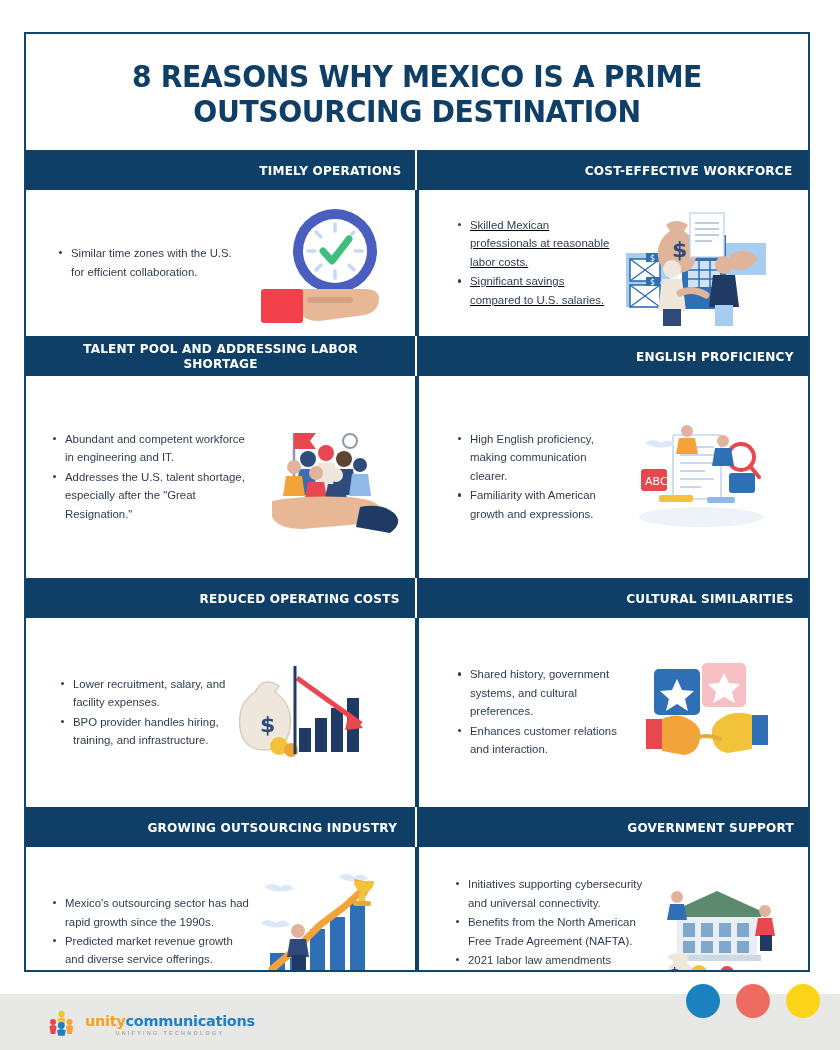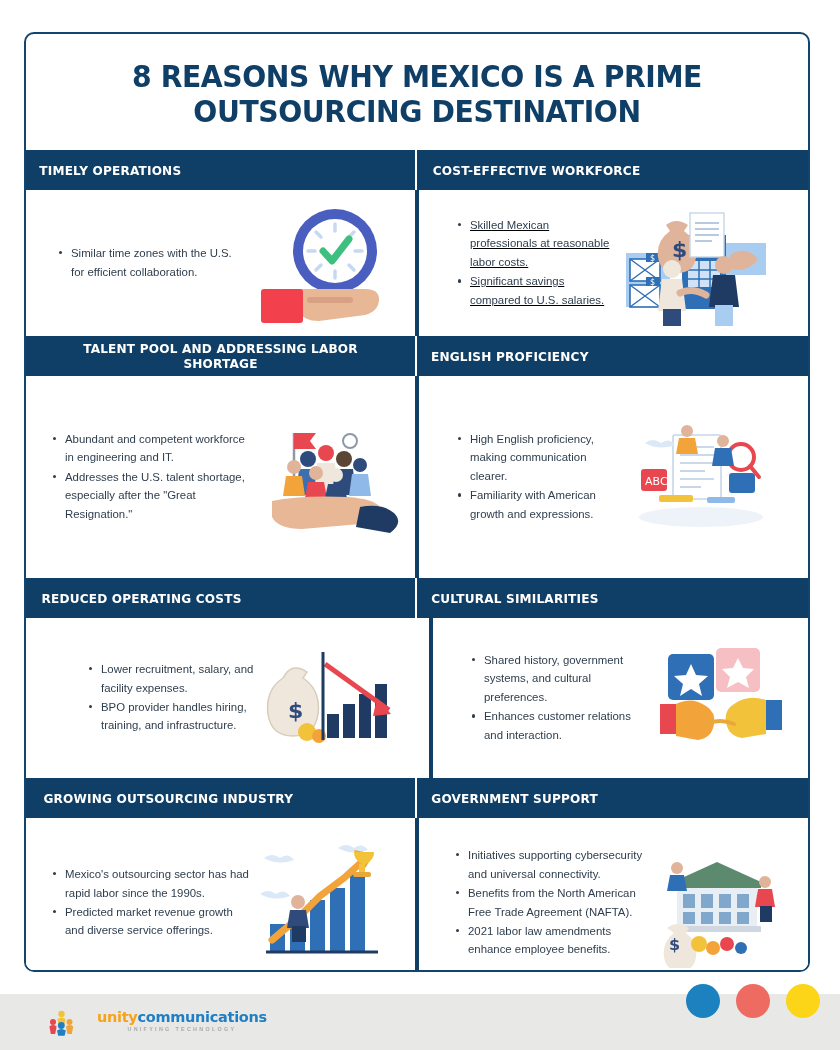--- a/index.html
+++ b/index.html
@@ -14,21 +14,21 @@
     width: 840px; height: 1050px;
     background: #ffffff;
   }
 
   
   .frame {
     position: absolute;
     left: 24px; top: 32px;
     width: 786px; height: 940px;
     border: 2px solid #11456e;
-    border-radius: 10px;
+    border-radius: 0;
     background: #ffffff;
     overflow: hidden;
   }
 
   
   .title-block {
     height: 116px;
     display: flex; align-items: center; justify-content: center;
     padding: 6px 30px 0 30px;
   }
@@ -47,21 +47,21 @@
   .grid { display: flex; flex-direction: column; }
   .row { display: flex; flex-direction: column; }
 
   .hdr-row {
     display: flex;
     background: #0f3f66;
     height: 40px;
   }
   .hdr {
     flex: 1 1 50%;
-    display: flex; align-items: center; justify-content: flex-start;
+    display: flex; align-items: center; justify-content: flex-end;
     color: #ffffff;
     font-family: "DejaVu Sans", sans-serif;
     font-weight: bold;
     font-size: 13px;
     letter-spacing: 0.2px;
     text-align: center;
     padding: 0 8px;
     transform-origin: center;
   }
   .hdr span { display: inline-block; transform: scaleX(0.93); }
@@ -123,21 +123,21 @@
 
   
   .footer-white { position: absolute; left: 0; top: 972px; width: 840px; height: 22px; background:#ffffff; }
   .footer-band {
     position: absolute; left: 0; top: 994px;
     width: 840px; height: 56px;
     background: #e8e8e6;
   }
   .logo {
     position: absolute; left: 48px; top: 1010px;
-    display: flex; align-items: flex-start; gap: 21px;
+    display: flex; align-items: flex-end; gap: 9px;
   }
   .logo-text { line-height: 1; }
   .logo-word { font-family: "DejaVu Sans", sans-serif; font-weight: bold; font-size: 14.5px; letter-spacing: -0.3px; }
   .logo-unity { color: #f6a21d; }
   .logo-comm  { color: #1f7fc4; }
   .logo-tag {
     font-size: 5.4px; letter-spacing: 2.3px; color: #a9a9a9;
     text-align: center; margin-top: 2px; font-weight: bold;
   }
 
@@ -330,21 +330,21 @@
 
       <div class="row">
         <div class="hdr-row">
           <div class="hdr left">
               <span>REDUCED OPERATING COSTS</span>
             </div>
           <div class="hdr">
               <span>CULTURAL SIMILARITIES</span>
             </div>
         </div>
-        <div class="body-row" style="height:160px;margin-left:28px;">
+        <div class="body-row" style="height:189px;">
 
           <div class="cell left c-r3l">
             <div class="txt">
               <ul class="bullets">
                 <li>Lower recruitment, salary, and facility expenses.</li>
                 <li>BPO provider handles hiring, training, and infrastructure.</li>
               </ul>
             </div>
             <div class="art">
               <svg width="140" height="125" viewBox="0 0 140 125">
@@ -396,21 +396,21 @@
             </div>
           <div class="hdr">
               <span>GOVERNMENT SUPPORT</span>
             </div>
         </div>
         <div class="body-row" style="height:170px;">
 
           <div class="cell left c-r4l">
             <div class="txt">
               <ul class="bullets">
-                <li>Mexico's outsourcing sector has had rapid labor since the 1990s.</li>
+                <li>Mexico's outsourcing sector has had rapid growth since the 1990s.</li>
                 <li>Predicted market revenue growth and diverse service offerings.</li>
               </ul>
             </div>
             <div class="art">
               <svg width="140" height="135" viewBox="0 0 140 135">
                 <path d="M10 22 q8 -6 16 0 q8 -6 14 2 q-16 6 -30 -2 z" fill="#dbe8f7"></path>
                 <path d="M84 12 q8 -6 16 0 q8 -6 14 2 q-16 6 -30 -2 z" fill="#dbe8f7"></path>
                 <path d="M6 58 q8 -6 16 0 q8 -6 14 2 q-16 6 -30 -2 z" fill="#dbe8f7"></path>
                 <g fill="#2f6fb5">
                   <rect x="16" y="88" width="15" height="28"></rect>

